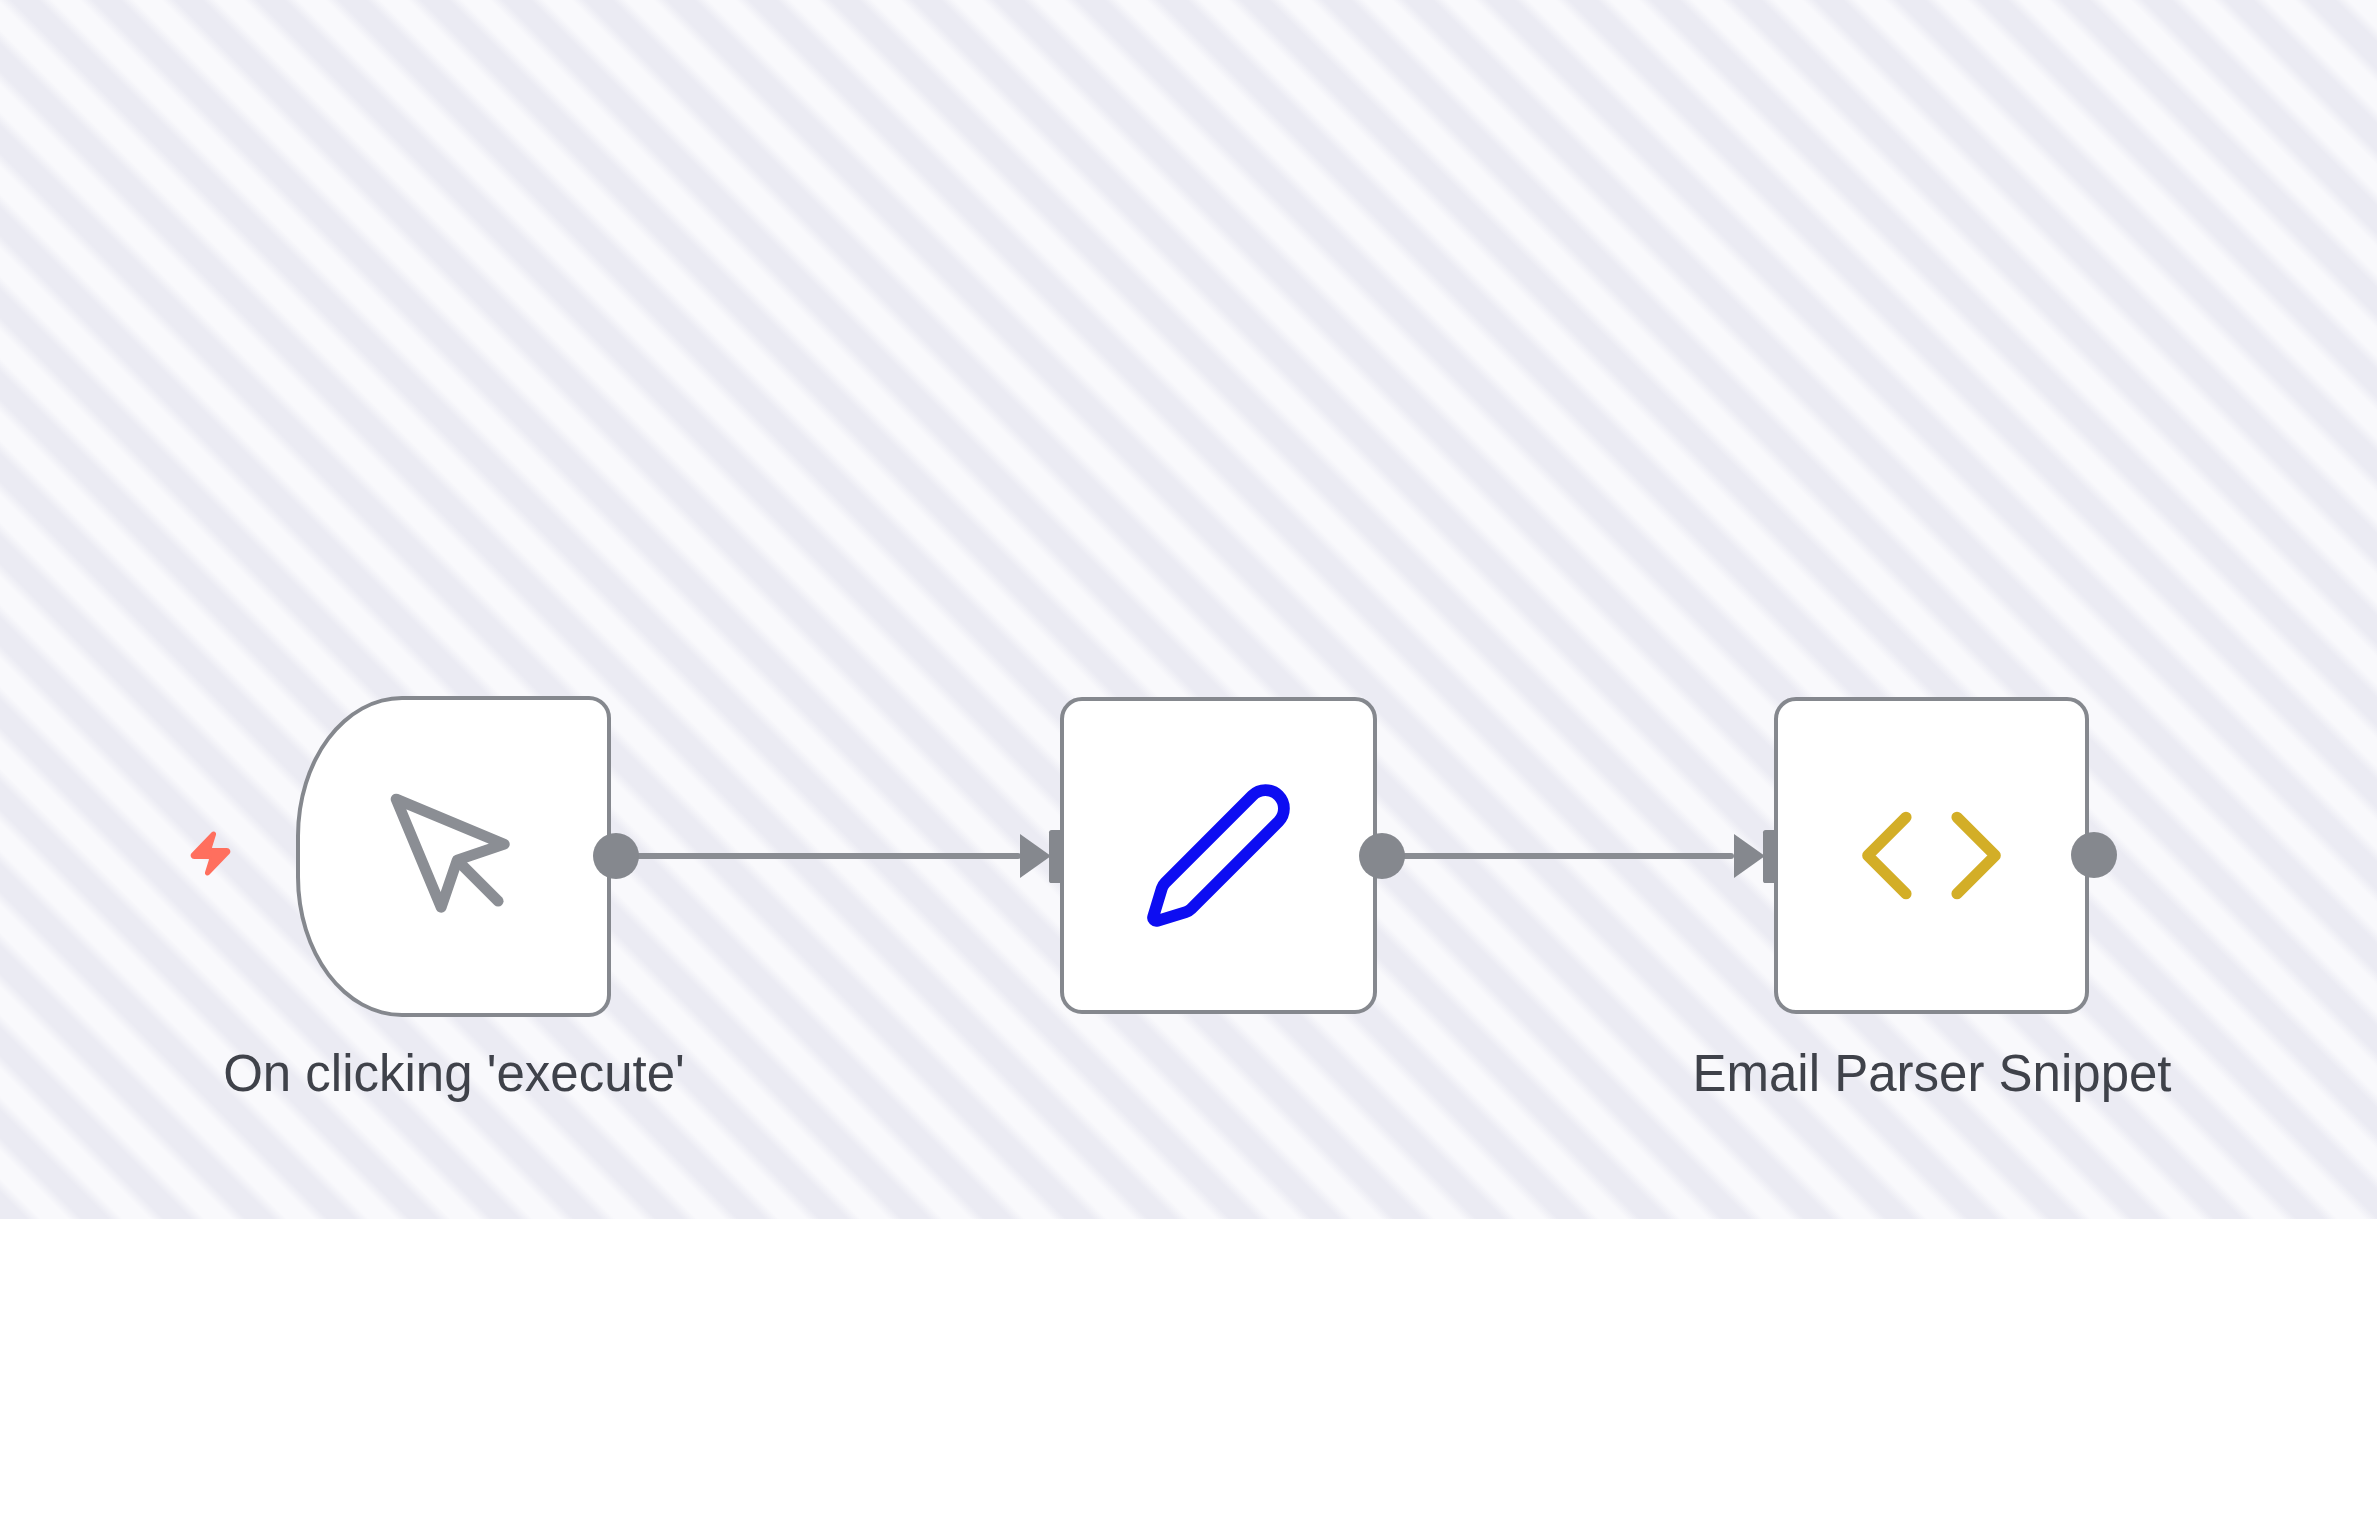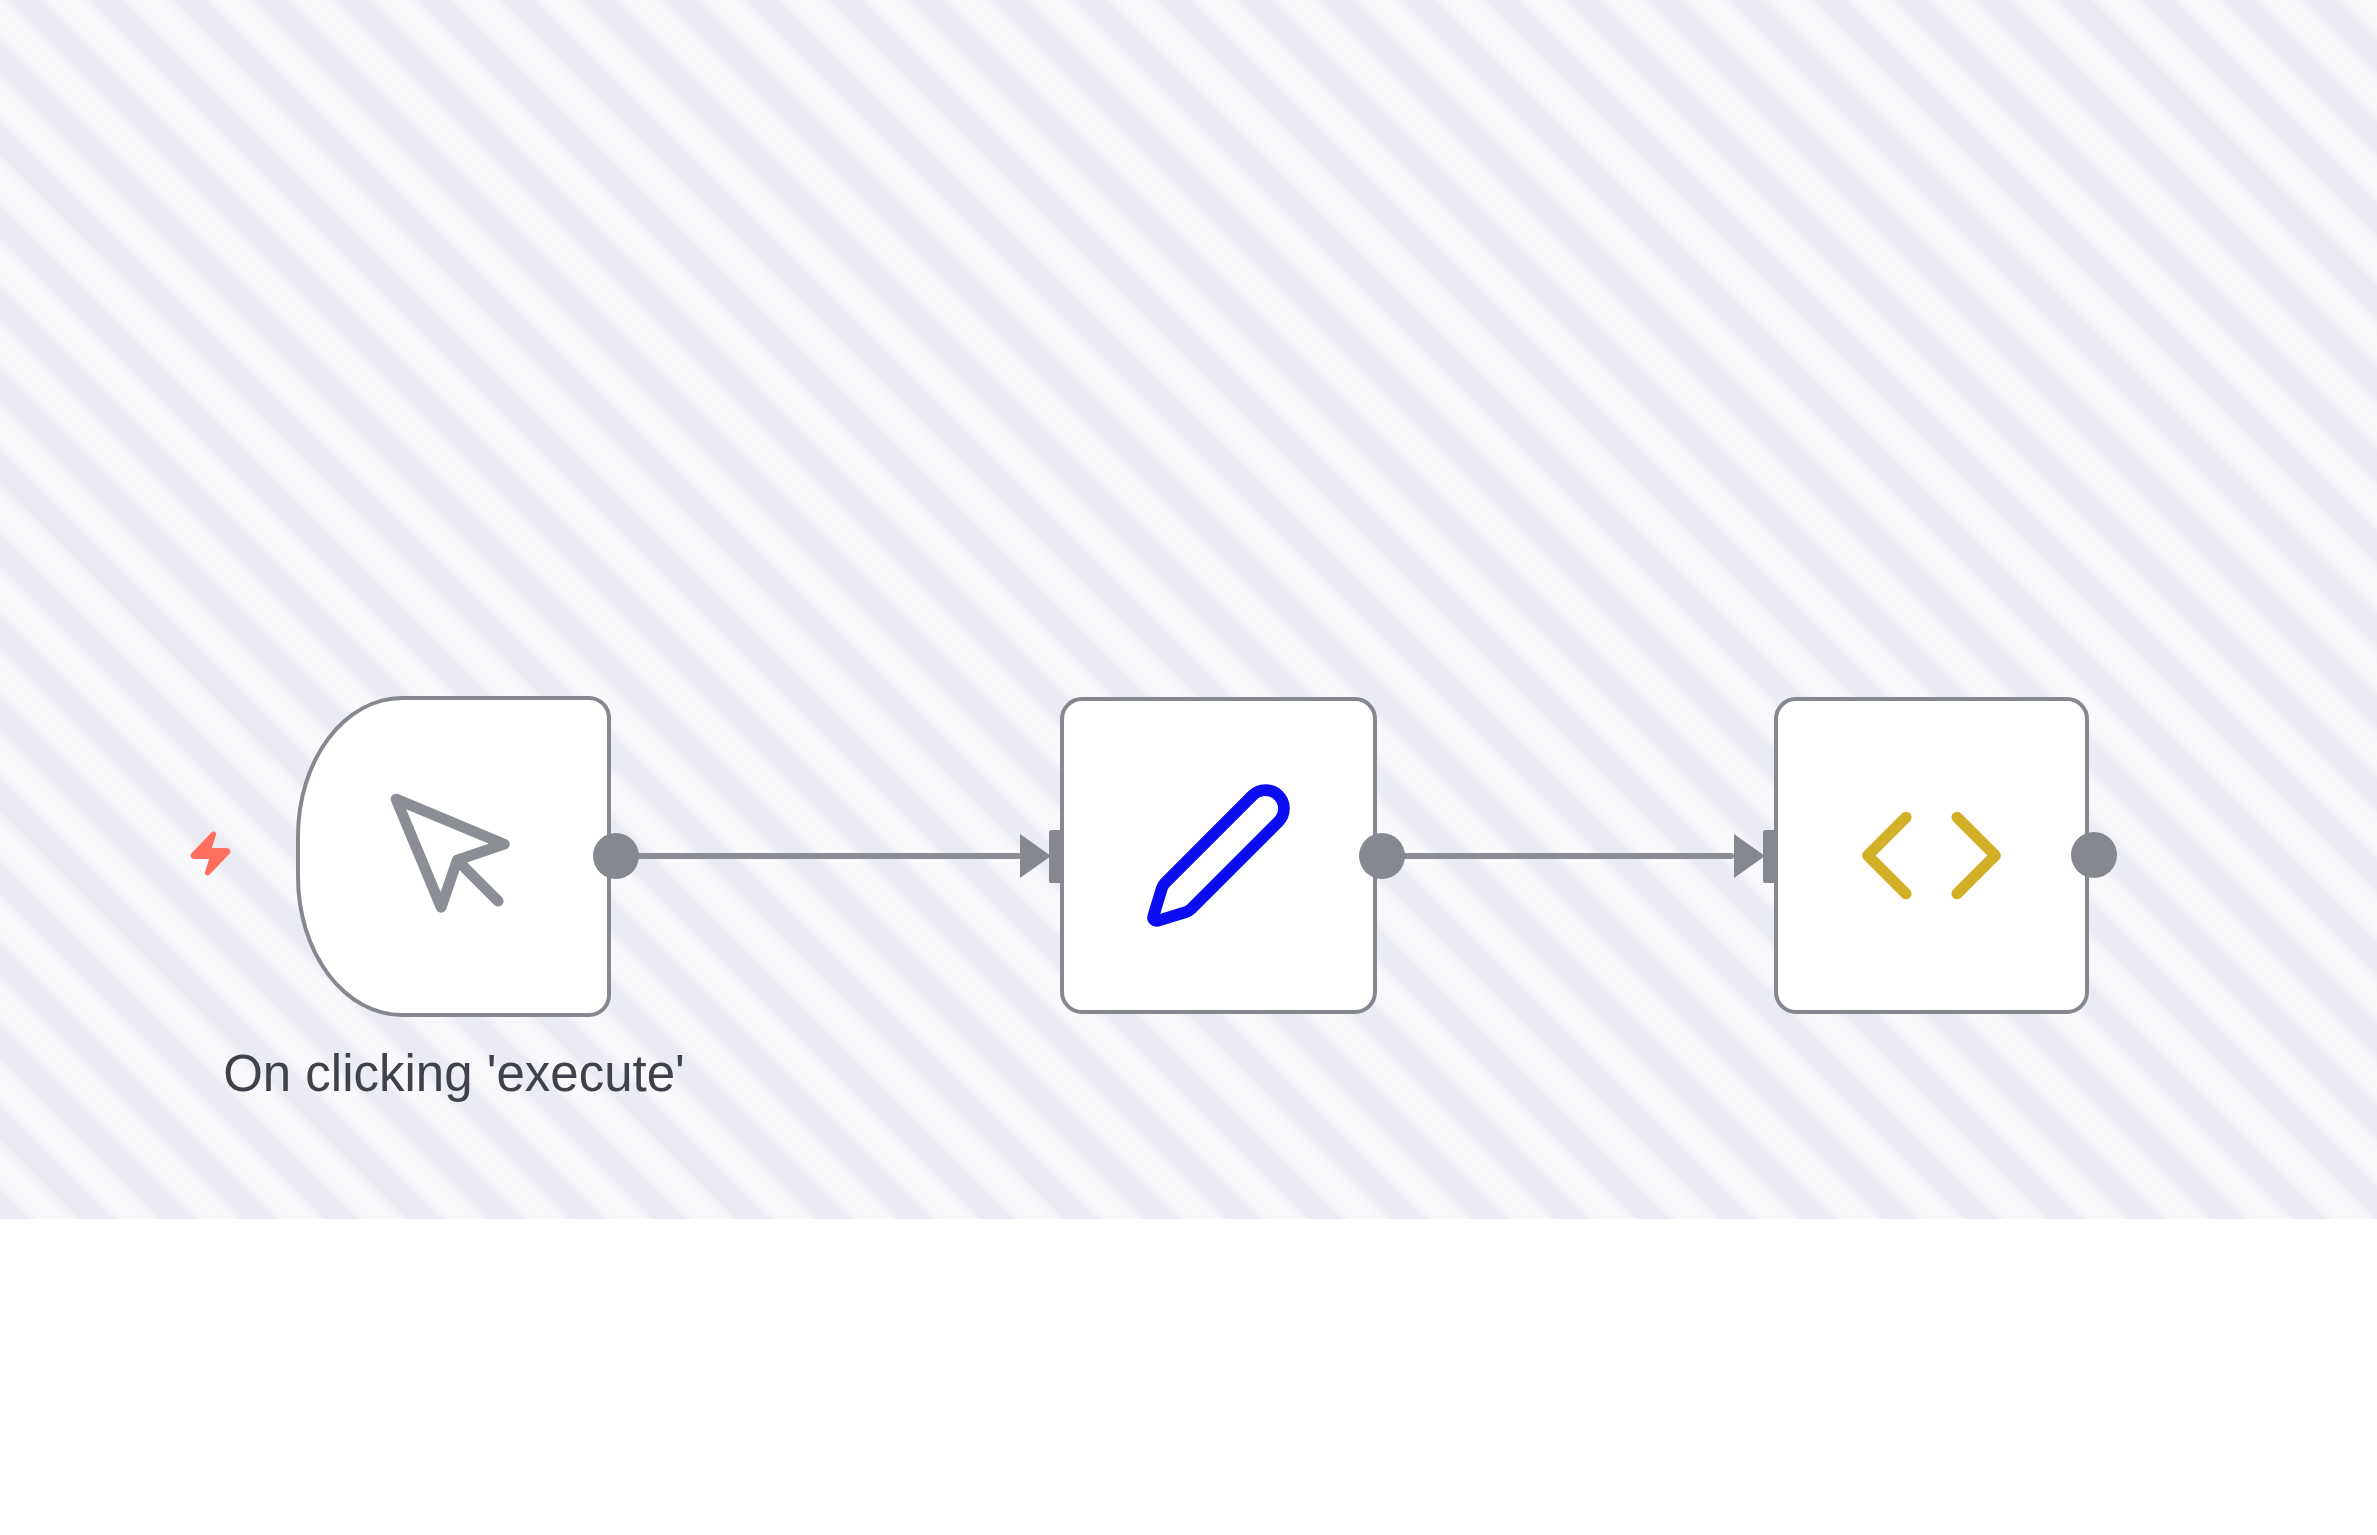--- a/index.html
+++ b/index.html
@@ -87,15 +87,16 @@
   <div class="in-bar" style="left:1763px; top:830px;"></div>
   <div class="node square" style="left:1774px; top:697px; width:315px; height:317px;">
     <span>
       <svg width="153" height="153" viewBox="0 0 24 24" fill="none" stroke="#d3ae27" stroke-width="1.75" stroke-linecap="round" stroke-linejoin="round">
         <path d="m16 18 6-6-6-6"></path>
         <path d="m8 6-6 6 6 6"></path>
       </svg>
     </span>
   </div>
   <div class="out-dot" style="left:2071px; top:832px;"></div>
+  <div class="node-label" style="left:1932px; top:1042px;">Email Parser Snippet</div>
 
 </div>
 
 
 </body></html>

